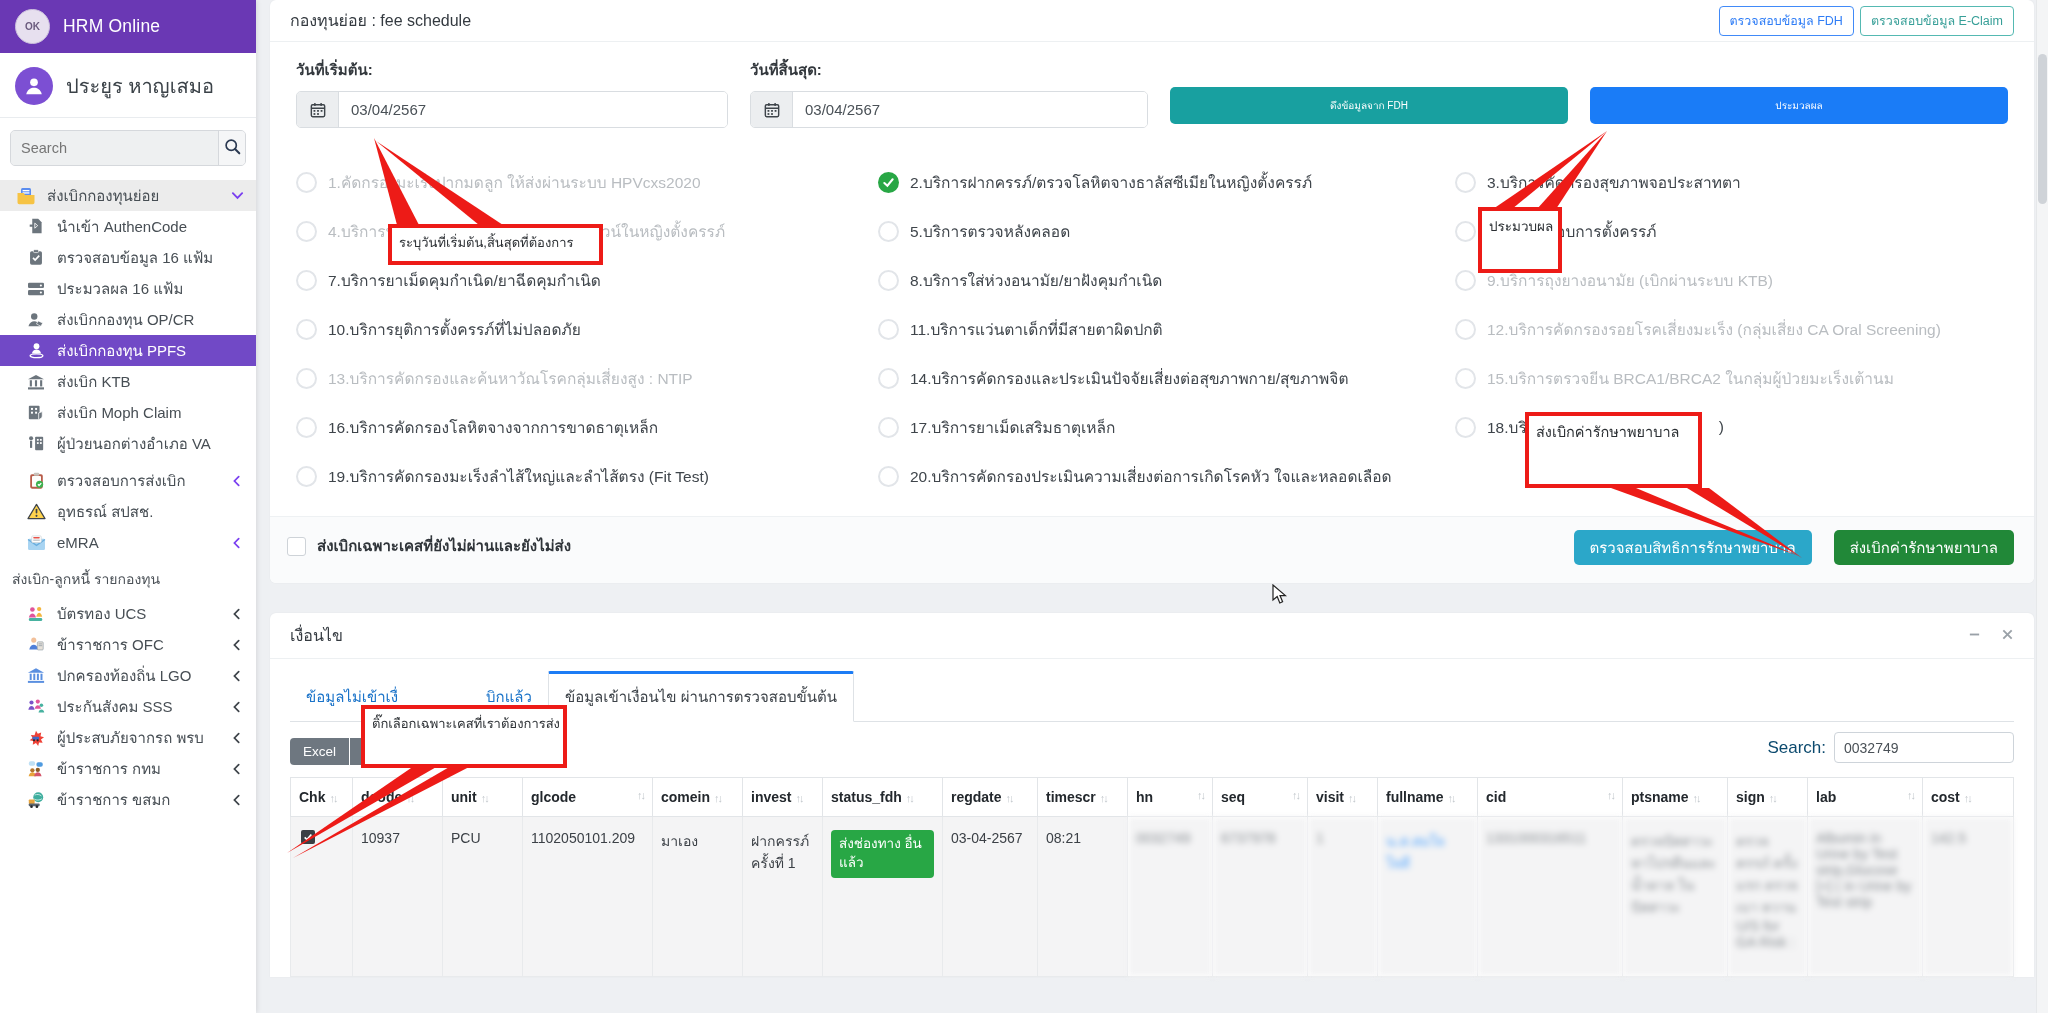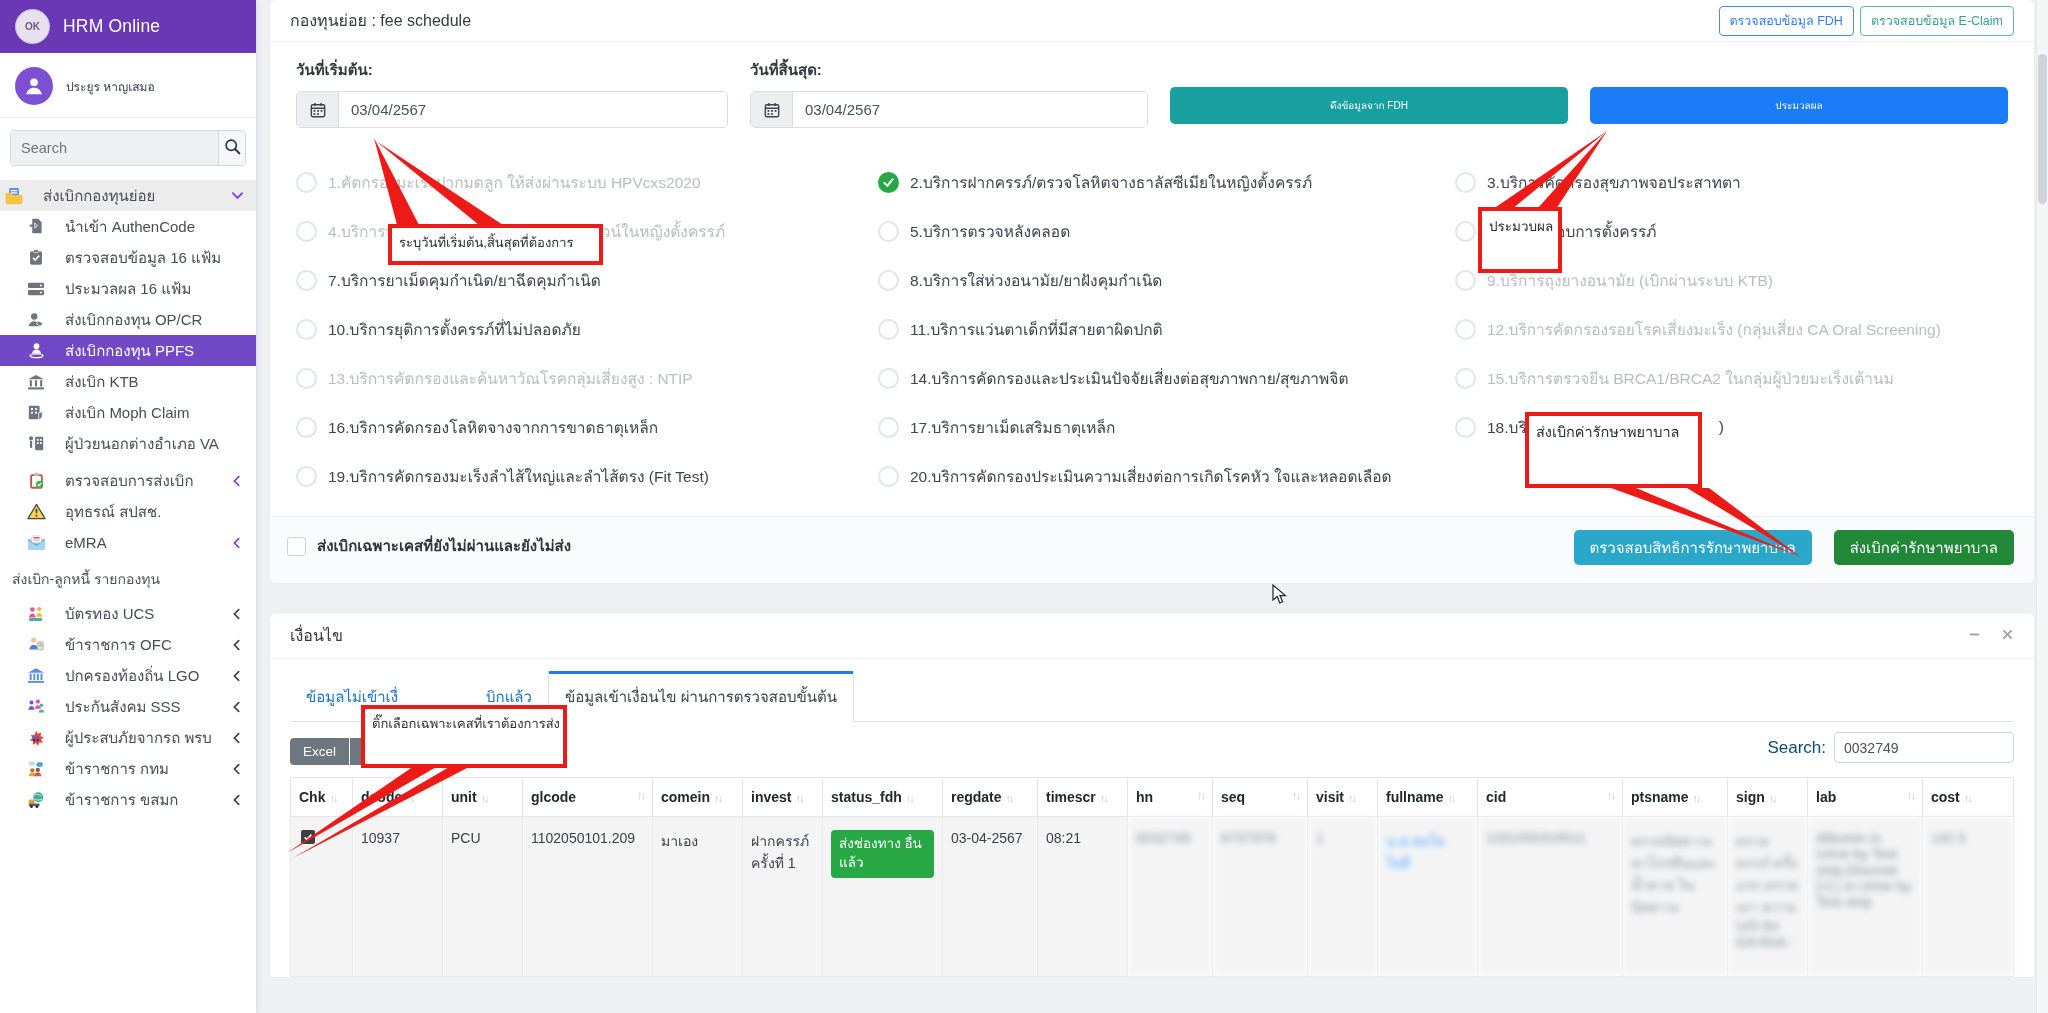--- a/index.html
+++ b/index.html
@@ -9,28 +9,28 @@
 
   
   .sidebar { position:absolute; left:0; top:0; width:256px; height:1013px; background:#fff;
              box-shadow:1px 0 5px rgba(0,0,0,.10); z-index:5; }
   .sb-brand { height:53px; background:#6a38b4; display:flex; align-items:center; gap:13px; padding:0 15px; }
   .sb-logo { width:35px; height:35px; border-radius:50%; background:#e7e0ef; display:flex; align-items:center; justify-content:center;
              font-size:10px; font-weight:bold; color:#6b5b7e; border:1px solid #cbbfdd; overflow:hidden; }
   .sb-title { color:#fff; font-size:17.5px; letter-spacing:.2px; }
   .sb-user { display:flex; align-items:center; gap:13px; padding:14px 15px 12px; }
   .sb-avatar { width:38px; height:38px; border-radius:50%; background:#7c4fd3; display:flex; align-items:center; justify-content:center; }
-  .sb-username { font-size:12px; color:#3b4248; }
+  .sb-username { font-size:20px; color:#3b4248; }
   .sb-divider { height:1px; background:#e9ecef; margin:0 0 12px; }
   .sb-search { display:flex; margin:0 10px 14px; height:36px; border:1px solid #d5d8dc; border-radius:5px; overflow:hidden; background:#eef0f1; }
   .sb-search input { flex:1; border:none; outline:none; background:#eef0f1; padding:0 10px; font-size:14.5px; color:#6b7279;
                      font-family:"Liberation Sans",sans-serif; }
   .sb-search button { width:42px; background:#f5f6f7; border:none; border-left:1px solid #d5d8dc; display:flex; align-items:center; justify-content:center; cursor:pointer; }
   .sb-menu { list-style:none; }
-  .sb-item { display:flex; align-items:center; gap:19px; height:31px; padding:0 12px 0 4px; font-size:15px; color:#474e54; cursor:pointer; }
+  .sb-item { display:flex; align-items:center; gap:11px; height:31px; padding:0 12px 0 16px; font-size:15px; color:#474e54; cursor:pointer; }
   .sb-item .mi { width:20px; height:20px; flex:0 0 20px; display:flex; align-items:center; justify-content:center; }
   .sb-item .lbl { flex:1; white-space:nowrap; overflow:hidden; }
   .sb-item.hover { background:#ececec; }
   .sb-item.active { background:#7149c6; color:#fff; }
   .sb-item.sub { padding-left:26px; }
   .sb-section { font-size:14px; color:#4b5157; padding:10px 12px 8px 12px; }
   .chev { flex:0 0 14px; display:flex; align-items:center; justify-content:center; }
 
   
   .main { position:absolute; left:256px; top:0; right:0; padding:0 14px; }

